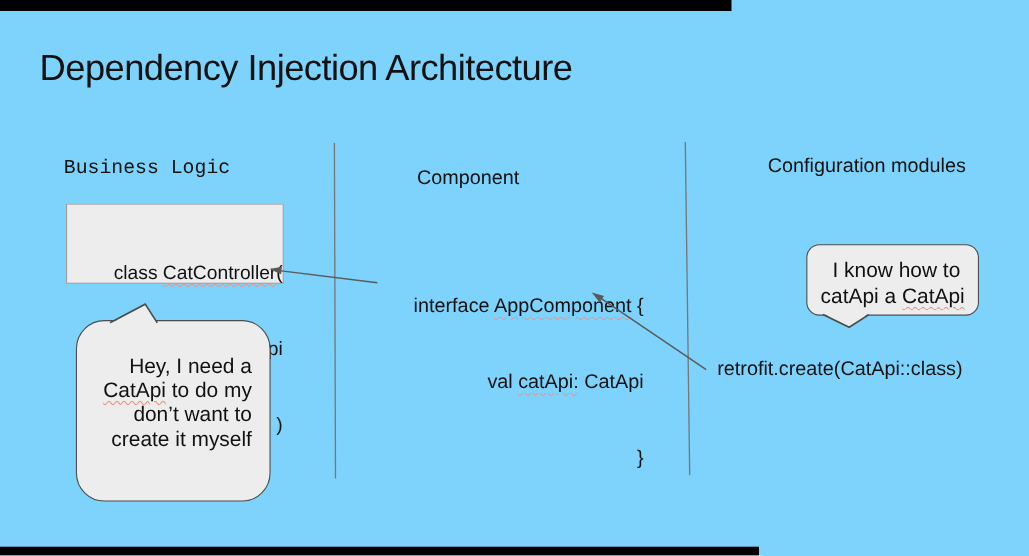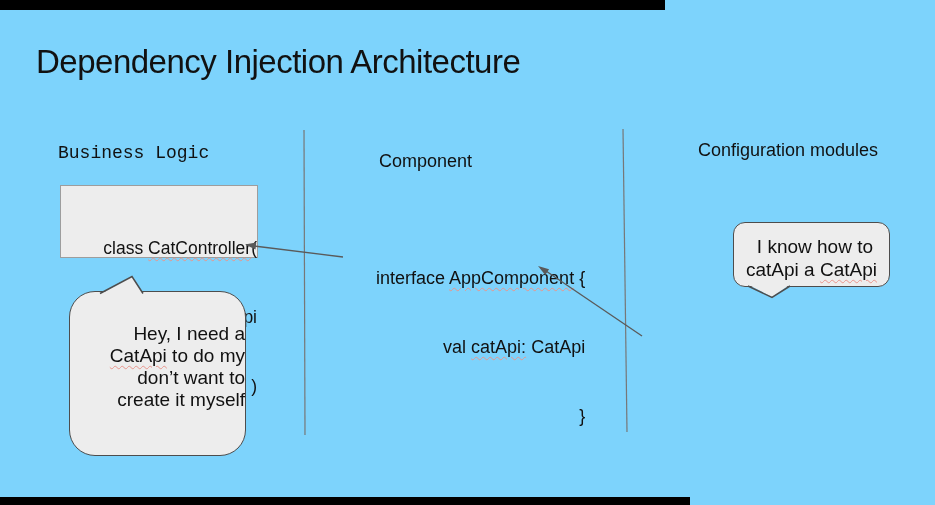--- a/index.html
+++ b/index.html
@@ -15,21 +15,21 @@
   .heading{font-size:18px;white-space:nowrap;}
   .code{font-size:17.5px;line-height:23px;white-space:pre;}
   .code-box{left:60px;top:185px;width:198px;height:73px;box-sizing:border-box;
             background:var(--box-fill);border:1px solid var(--box-border);padding:5px 0 0 13px;}
   .mid-code{left:348px;top:221px;font-size:18px;line-height:23px;margin-left:28px;}
   .indent1{padding-left:15px;}
   .indent2{padding-left:24px;}
   .bubble{box-sizing:border-box;background:var(--bubble-fill);border:1.5px solid var(--bubble-border);
           font-size:19px;}
   .bubble-left{left:69px;top:291px;width:177px;height:165px;border-radius:26px;
-               padding:31px 0 0 21px;line-height:22px;}
+               padding:31px 16px 0 21px;line-height:22px;}
   .bubble-right{left:733px;top:222px;width:157px;height:65px;border-radius:12px;
                 padding:12px 16px 0 12px;line-height:23px;}
   .retrofit{left:652px;top:325px;font-size:18px;white-space:nowrap;}
   .wavy{text-decoration-line:underline;text-decoration-style:wavy;
         text-decoration-color:var(--wavy);text-decoration-thickness:1px;text-underline-offset:3px;}
   svg.overlay{position:absolute;left:0;top:0;pointer-events:none;}
   .line{white-space:pre;}
 </style>
 </head>
 <body>
@@ -62,20 +62,21 @@
     <div class="line"><span></span><span class="wavy">CatApi</span><span> to do my</span></div>
     <div class="line"><span>don’t want to</span><span class="wavy"></span><span></span></div>
     <div class="line"><span>create it myself</span><span class="wavy"></span><span></span></div>
   </div>
 
   <div class="abs bubble bubble-right">
     <div class="line"><span>I know how to</span><span class="wavy"></span><span></span></div>
     <div class="line"><span>catApi a </span><span class="wavy">CatApi</span><span></span></div>
   </div>
 
+  <div class="abs retrofit">retrofit.create(CatApi::class)</div>
 
   <svg class="overlay" width="935" height="505" viewBox="0 0 935 505">
 
     <line x1="304" y1="130" x2="305" y2="435" stroke="var(--divider)" stroke-width="1.2"></line>
     <line x1="623" y1="129" x2="627" y2="432" stroke="var(--divider)" stroke-width="1.2"></line>
 
     <line x1="343" y1="257" x2="254" y2="246" stroke="var(--arrow)" stroke-width="1.3"></line>
     <polygon points="245,244.5 256.3,242.4 255.5,249.4" fill="var(--arrow)"></polygon>
 
     <line x1="642" y1="336" x2="546" y2="271" stroke="var(--arrow)" stroke-width="1.3"></line>

